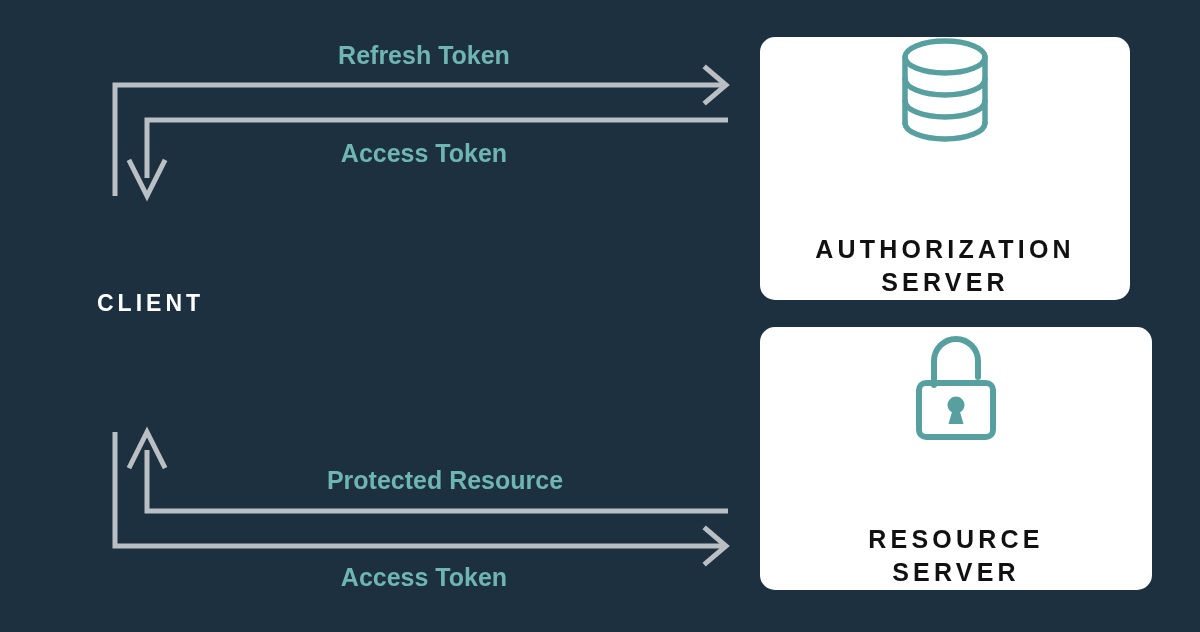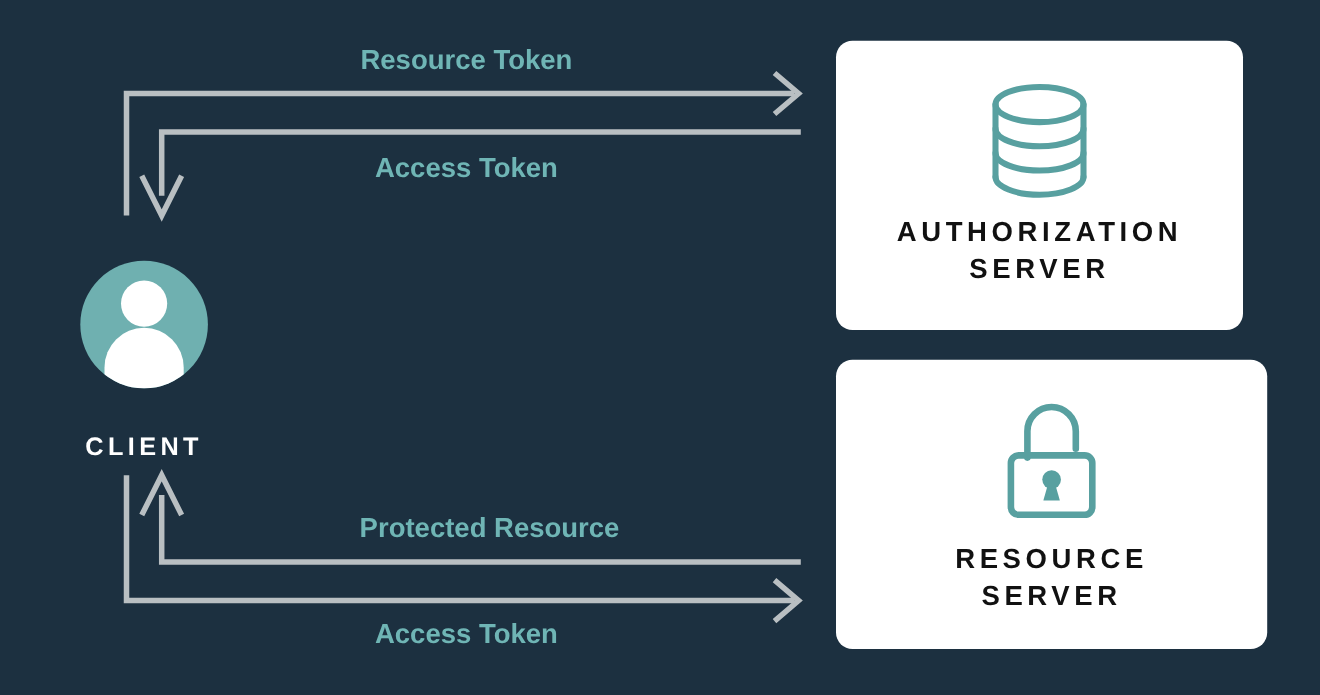--- a/index.html
+++ b/index.html
@@ -28,21 +28,21 @@
   }
 
   
   .card {
     position: absolute;
     background: #ffffff;
     border-radius: 15px;
     display: flex;
     flex-direction: column;
     align-items: center;
-    justify-content: center;
+    justify-content: space-between;
     box-sizing: border-box;
   }
   #card-authorization-server {
     left: 760px;
     top: 37px;
     width: 370px;
     height: 263px;
   }
   #card-resource-server {
     left: 760px;
@@ -68,21 +68,21 @@
     white-space: pre-line;
   }
 
   
   #client-node {
     position: absolute;
     left: 73px;
     top: 237px;
     width: 116px;
     display: flex;
-    flex-direction: column;
+    flex-direction: row;
     align-items: center;
     gap: 24px;
   }
   #client-avatar {
     width: 116px;
     height: 116px;
     border-radius: 50%;
     background: #6fb0b0;
     position: relative;
     overflow: hidden;
@@ -147,21 +147,21 @@
       <polyline points="130,162 147,196 164,162" stroke-linecap="square" stroke-linejoin="miter"></polyline>
 
       <path d="M728,511 L147,511 L147,450"></path>
       <polyline points="130,466 147,432 164,466" stroke-linecap="square" stroke-linejoin="miter"></polyline>
 
       <path d="M115,432 L115,546 L722,546"></path>
       <polyline points="706,529 726,546 706,563" stroke-linecap="square" stroke-linejoin="miter"></polyline>
     </g>
   </svg>
 
-  <div class="flow-label" id="label-refresh-token">Resource Token</div>
+  <div class="flow-label" id="label-refresh-token">Refresh Token</div>
 
   <div class="flow-label" id="label-access-token-top">Access Token</div>
 
   <div class="flow-label" id="label-protected-resource">Protected Resource</div>
 
   <div class="flow-label" id="label-access-token-bottom">Access Token</div>
 
   <div id="client-node">
     <div id="client-avatar">
       <div id="avatar-head"></div>

